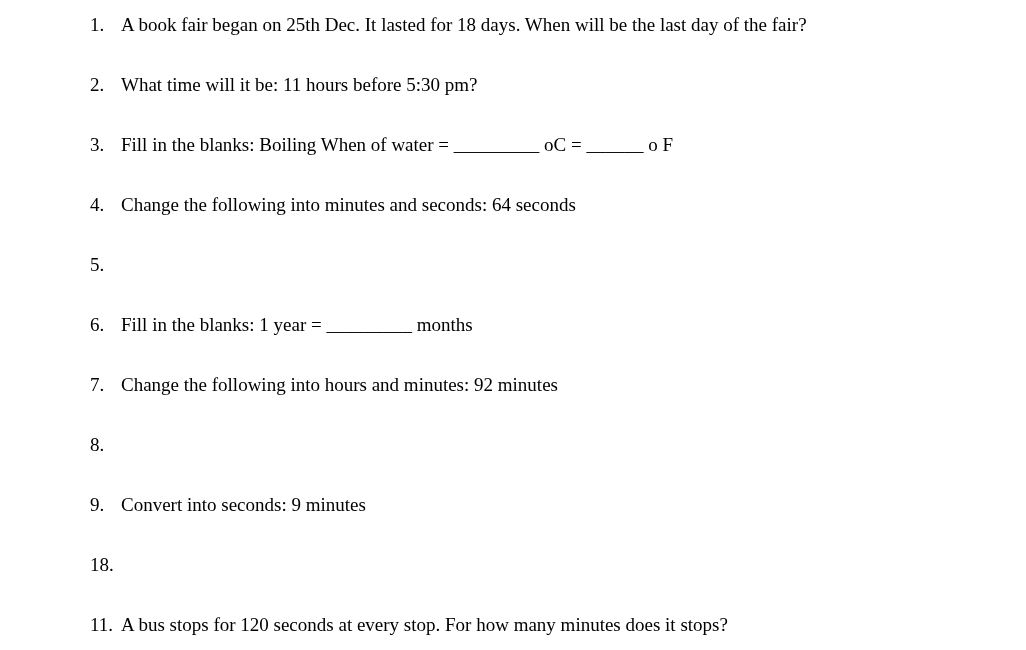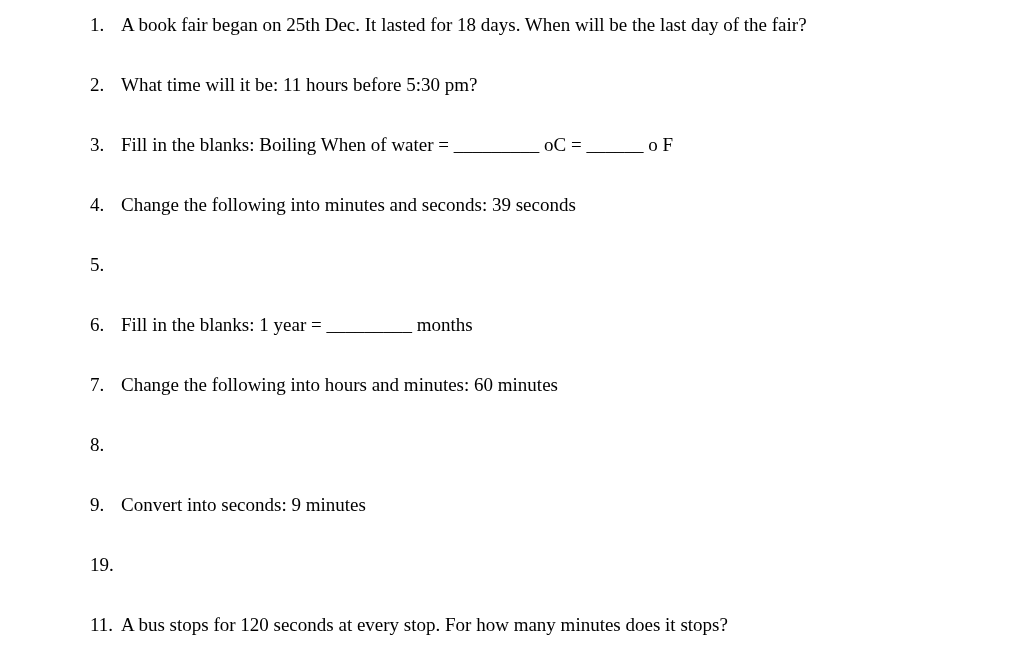--- a/index.html
+++ b/index.html
@@ -55,48 +55,48 @@
       <span class="q-text">What time will it be: 11 hours before 5:30 pm?</span>
     </div>
 
     <div class="question-row">
       <span class="q-num">3.</span>
       <span class="q-text">Fill in the blanks: Boiling When of water = _________ oC = ______ o F</span>
     </div>
 
     <div class="question-row">
       <span class="q-num">4.</span>
-      <span class="q-text">Change the following into minutes and seconds: 39 seconds</span>
+      <span class="q-text">Change the following into minutes and seconds: 64 seconds</span>
     </div>
 
     <div class="question-row">
       <span class="q-num">5.</span>
     </div>
 
     <div class="question-row">
       <span class="q-num">6.</span>
       <span class="q-text">Fill in the blanks: 1 year = _________ months</span>
     </div>
 
     <div class="question-row">
       <span class="q-num">7.</span>
-      <span class="q-text">Change the following into hours and minutes: 60 minutes</span>
+      <span class="q-text">Change the following into hours and minutes: 92 minutes</span>
     </div>
 
     <div class="question-row">
       <span class="q-num">8.</span>
     </div>
 
     <div class="question-row">
       <span class="q-num">9.</span>
       <span class="q-text">Convert into seconds: 9 minutes</span>
     </div>
 
     <div class="question-row">
-      <span class="q-num">19.</span>
+      <span class="q-num">18.</span>
     </div>
 
     <div class="question-row">
       <span class="q-num">11.</span>
       <span class="q-text">A bus stops for 120 seconds at every stop. For how many minutes does it stops?</span>
     </div>
 
   </div>
 </div>
 

